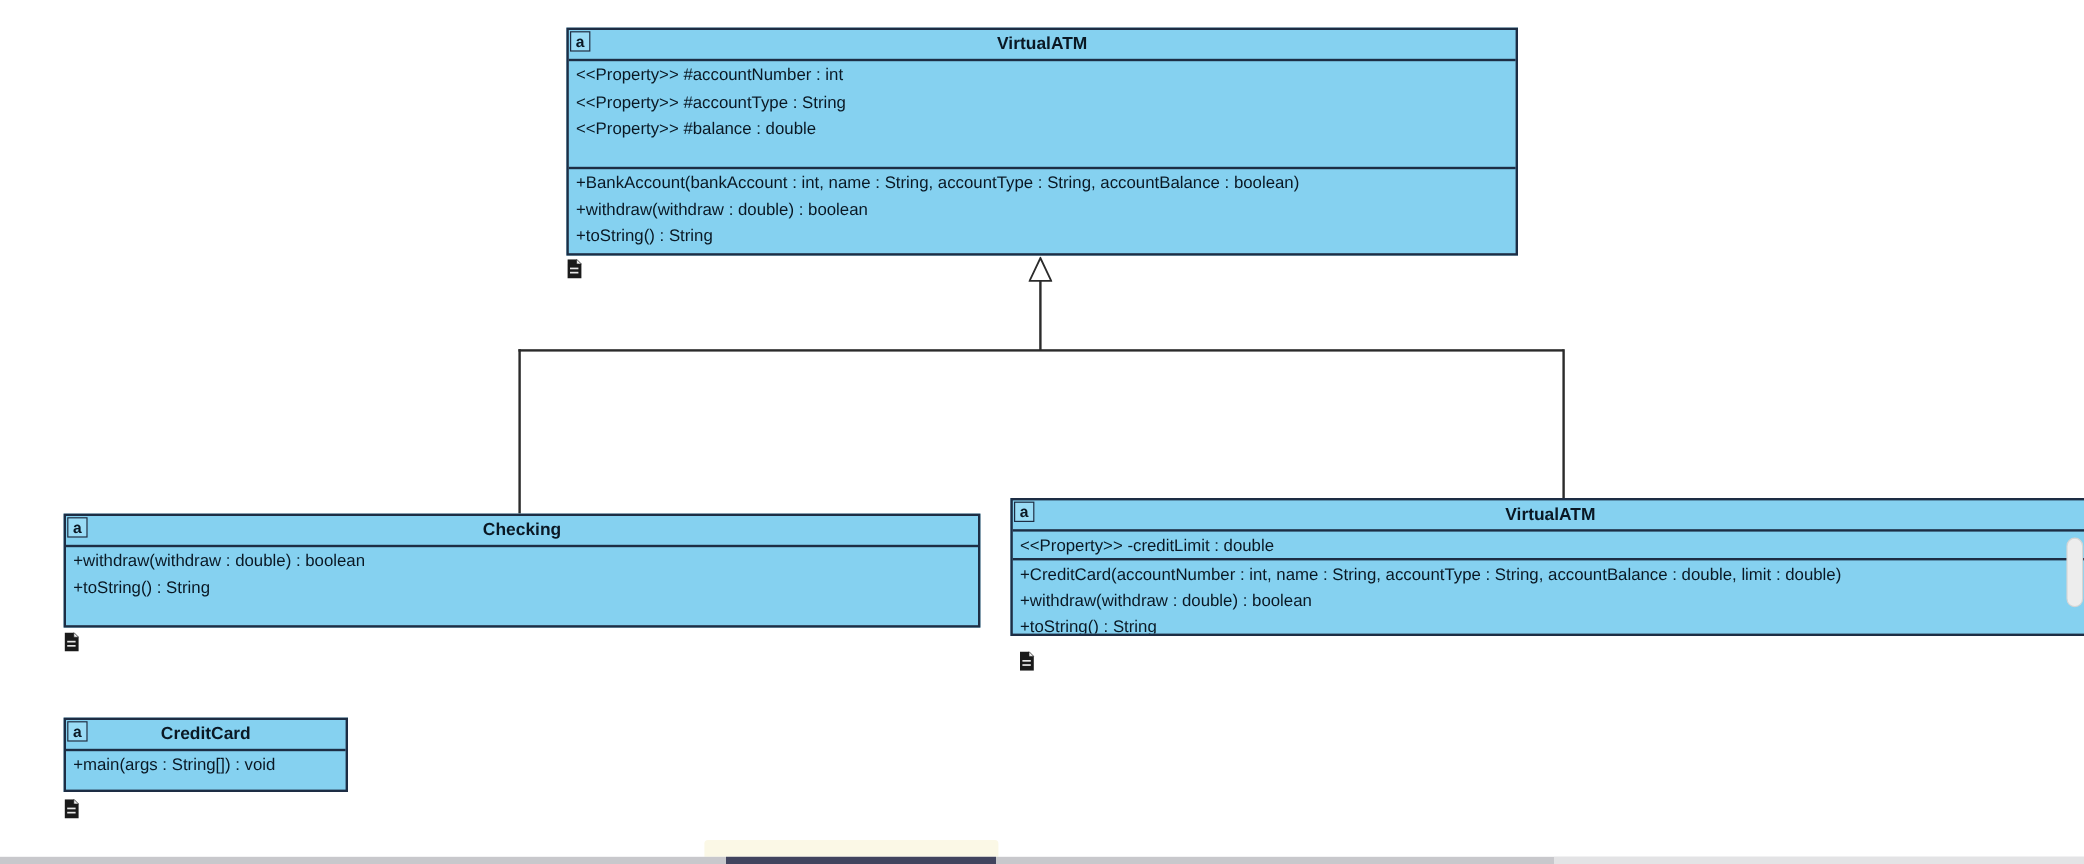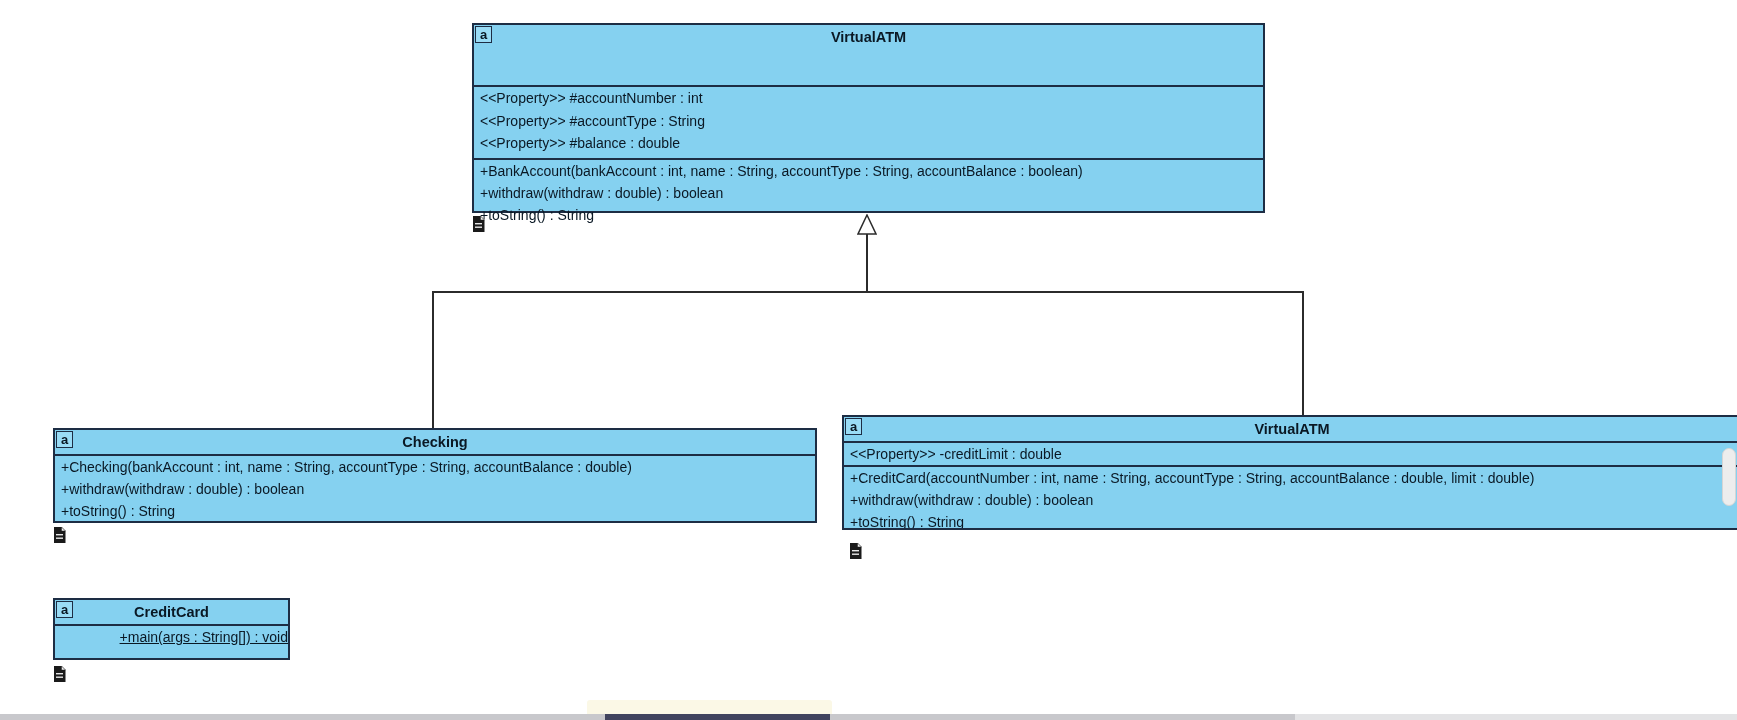--- a/index.html
+++ b/index.html
@@ -43,21 +43,21 @@
     overflow:hidden;
   }
   .member{
     padding-left:6px;
     font-size:14px;
     line-height:22px;
     white-space:nowrap;
     overflow:hidden;
   }
   .props .member{line-height:22.5px;}
-  .member.u{text-decoration:underline;text-align:right;}
+  .member.u{}
   .connector{position:absolute;background:var(--line);}
   .doc-icon{position:absolute;width:13px;height:16px;}
   .scroll-thumb{
     position:absolute;left:1722px;top:448px;
     width:14px;height:58px;
     background:#ededed;border:1px solid #d5d5d5;border-radius:7px;
   }
   .bottom-strip{
     position:absolute;left:0;top:714px;width:1737px;height:6px;
     background:#c8c8cc;
@@ -86,21 +86,21 @@
   <div class="connector" style="left:866px;top:234px;width:1.5px;height:58px;"></div>
   <div class="connector" style="left:432px;top:291px;width:871px;height:1.5px;"></div>
   <div class="connector" style="left:432px;top:291px;width:1.5px;height:137px;"></div>
   <div class="connector" style="left:1302px;top:291px;width:1.5px;height:124px;"></div>
 
   <div class="uml-class" style="left:472px;top:23px;width:793px;height:190px;">
     <div class="cls-title">
       <span class="a-badge">a</span>
       <span>VirtualATM</span>
     </div>
-    <div class="cls-section props" style="height:73px;margin-top:36px;">
+    <div class="cls-section props" style="height:90px;">
       <div class="member">&lt;&lt;Property&gt;&gt; #accountNumber : int</div>
       <div class="member">&lt;&lt;Property&gt;&gt; #accountType : String</div>
       <div class="member">&lt;&lt;Property&gt;&gt; #balance : double</div>
     </div>
     <div class="cls-section methods" style="height:72px;">
       <div class="member">+BankAccount(bankAccount : int, name : String, accountType : String, accountBalance : boolean)</div>
       <div class="member">+withdraw(withdraw : double) : boolean</div>
       <div class="member">+toString() : String</div>
     </div>
   </div>
@@ -110,21 +110,20 @@
     <rect x="3" y="7" width="7" height="1.4" fill="#e8e8e8"></rect>
     <rect x="3" y="10.5" width="7" height="1.4" fill="#e8e8e8"></rect>
   </svg>
 
   <div class="uml-class" style="left:53px;top:428px;width:764px;height:95px;">
     <div class="cls-title">
       <span class="a-badge">a</span>
       <span>Checking</span>
     </div>
     <div class="cls-section methods" style="height:67px;">
-      <div class="member">+Checking(bankAccount : int, name : String, accountType : String, accountBalance : double)</div>
       <div class="member">+withdraw(withdraw : double) : boolean</div>
       <div class="member">+toString() : String</div>
     </div>
   </div>
   <svg class="doc-icon" style="left:53px;top:527px;" viewBox="0 0 13 16">
     <path d="M1 0 h7.5 l4 4 v12 h-11.5 z" fill="#1a1a1a"></path>
     <path d="M8.5 0 l4 4 h-4 z" fill="#f2f2f2" stroke="#1a1a1a" stroke-width="0.5"></path>
     <rect x="3" y="7" width="7" height="1.4" fill="#e8e8e8"></rect>
     <rect x="3" y="10.5" width="7" height="1.4" fill="#e8e8e8"></rect>
   </svg>

